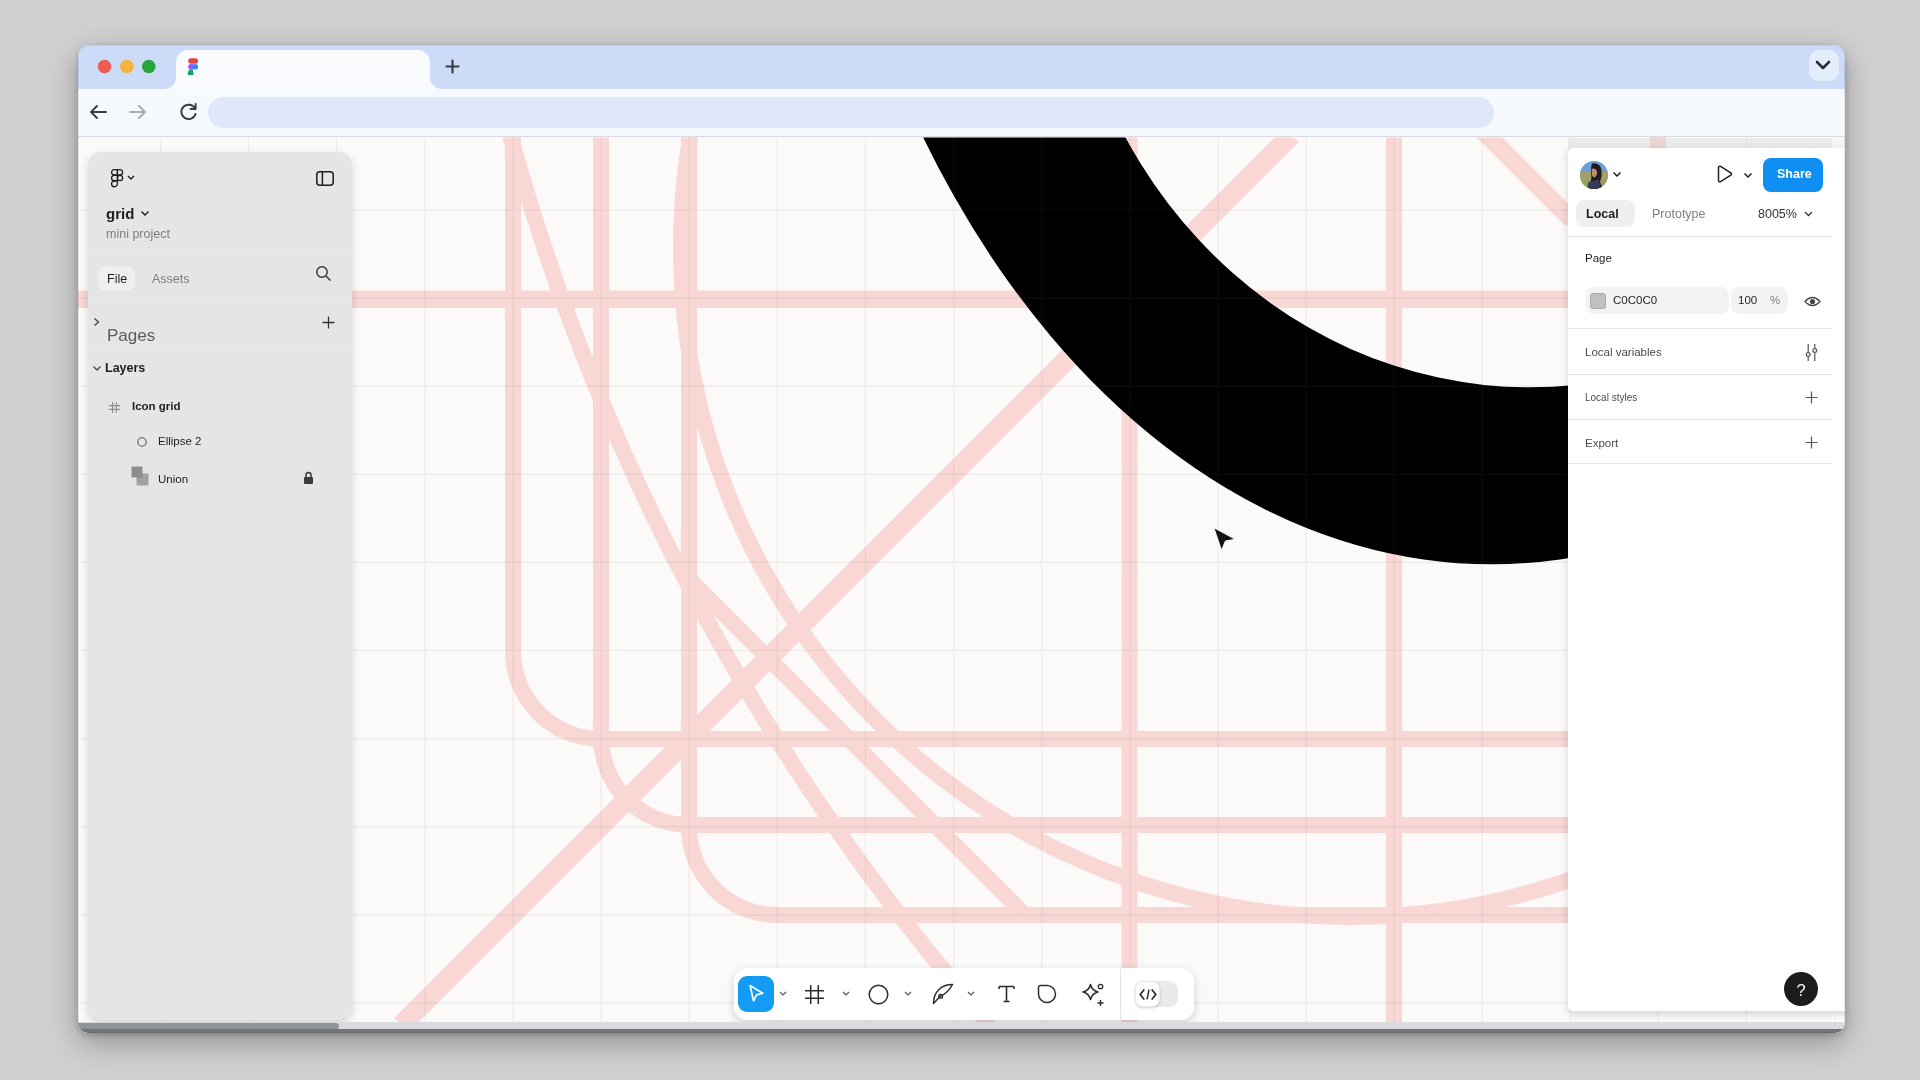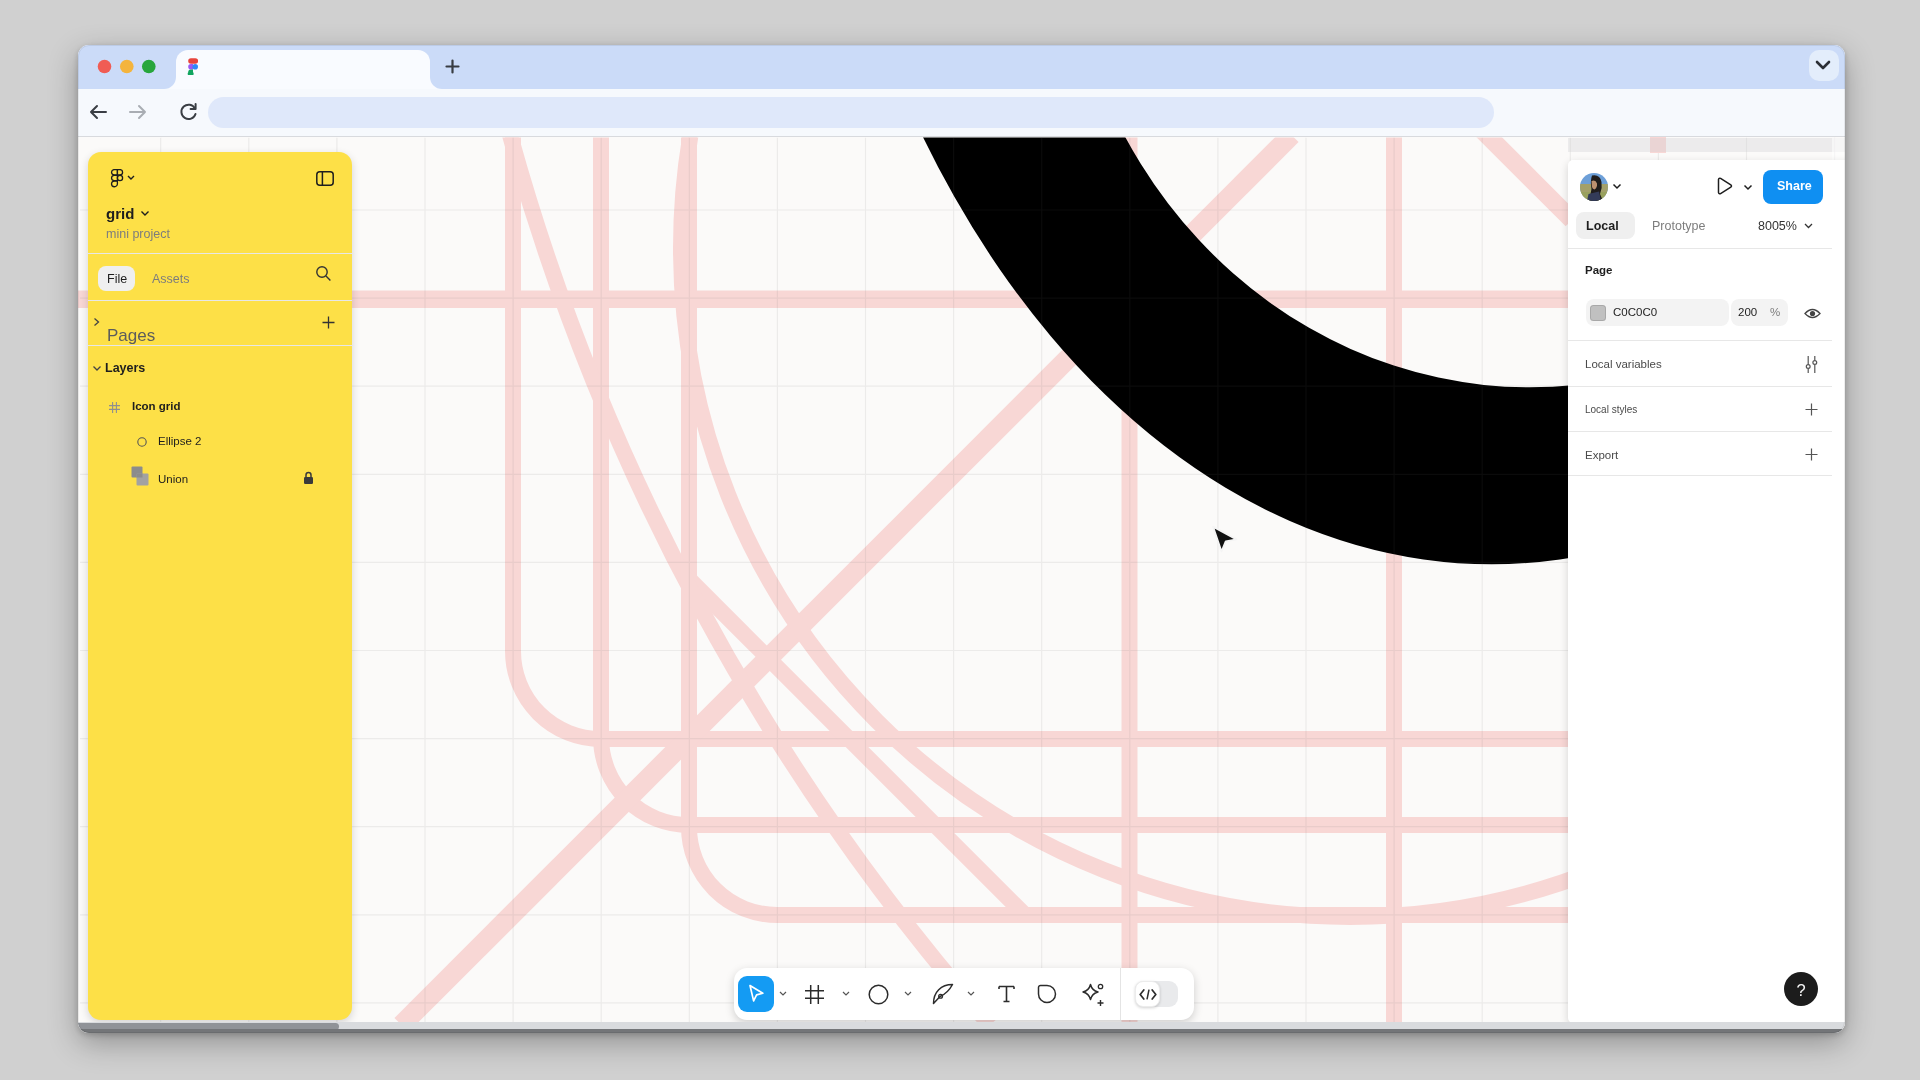--- a/index.html
+++ b/index.html
@@ -93,21 +93,21 @@
   <svg class="abs" style="left:1650px;top:137px" width="17" height="16">
         <rect width="16" height="16" fill="#f8d7d5"></rect>
       </svg>
 
   <div class="abs" style="left:1568px;top:137.5px;width:277px;height:14.5px;background:rgba(205,206,210,.33)"></div>
 
   <div class="abs" style="left:1832px;top:137.5px;width:13px;height:885px;background:rgba(255,255,255,.55)"></div>
   <div class="abs" style="left:1833px;top:278px;width:12px;height:210px;background:#7e8083;border-radius:4px"></div>
   <div class="abs" style="left:1837.5px;top:560px;width:5px;height:437px;background:#c6c6c8;border-radius:3px"></div>
 
-  <div class="abs" style="left:88px;top:152px;width:264px;height:868px;background:#fde047;border-radius:13px;box-shadow:0 3px 9px rgba(0,0,0,.16)">
+  <div class="abs" style="left:88px;top:152px;width:264px;height:868px;background:#e5e5e5;border-radius:13px;box-shadow:0 3px 9px rgba(0,0,0,.16)">
 
     <svg class="abs" style="left:20px;top:17px" width="28" height="20" viewBox="0 0 28 20">
       <g stroke="#1e1e1e" stroke-width="1.3" fill="none">
         <path d="M3.5 3.2 a2.9 2.9 0 0 1 2.9 -2.6 h3 v5.2 h-3 a2.9 2.9 0 0 1 -2.9 -2.6z"></path>
         <path d="M9.4 0.6 h2.6 a2.6 2.6 0 0 1 0 5.2 h-2.6z"></path>
         <path d="M3.5 9 a2.9 2.9 0 0 1 2.9 -2.6 h3 v5.2 h-3 a2.9 2.9 0 0 1 -2.9 -2.6z"></path>
         <circle cx="12" cy="9" r="2.6"></circle>
         <path d="M3.5 14.8 a2.9 2.9 0 0 1 2.9 -2.6 h3 v2.6 a2.9 2.9 0 1 1 -5.9 0z"></path>
       </g>
       <path d="M22 8 l3 3 l3 -3" stroke="#1e1e1e" stroke-width="1.4" fill="none" transform="translate(-2,-1)"></path>
@@ -161,21 +161,21 @@
       <rect x="5.5" y="7.5" width="12" height="12" rx="1" fill="#a2a2a2"></rect>
       <rect x="5.5" y="7.5" width="6" height="4" fill="#8c8c8c"></rect>
     </svg>
     <div class="txt" style="left:70px;top:321px;font-size:11.5px;color:#1e1e1e">Union</div>
     <svg class="abs" style="left:215px;top:319px" width="11" height="14" viewBox="0 0 11 14">
       <rect x="1" y="6" width="9" height="7" rx="1.2" fill="#3a3a3a"></rect>
       <path d="M3 6 V4 a2.5 2.5 0 0 1 5 0 V6" stroke="#3a3a3a" stroke-width="1.5" fill="none"></path>
     </svg>
   </div>
 
-  <div class="abs" style="left:1568px;top:160px;width:291px;height:863px;background:#fff;border-radius:5px;box-shadow:0 3px 9px rgba(0,0,0,.16)">
+  <div class="abs" style="left:1568px;top:148px;width:291px;height:863px;background:#fff;border-radius:5px;box-shadow:0 3px 9px rgba(0,0,0,.16)">
 
     <svg class="abs" style="left:12px;top:13px" width="28" height="28" viewBox="0 0 28 28">
       <defs>
             <clipPath id="av">
               <circle cx="14" cy="14" r="14"></circle>
             </clipPath>
           </defs>
       <g clip-path="url(#av)">
         <rect width="28" height="28" fill="#6d9fd8"></rect>
         <rect y="11" width="28" height="17" fill="#a3a06a"></rect>
@@ -201,26 +201,26 @@
 
     <div class="abs" style="left:8px;top:52px;width:59px;height:27px;background:#efefef;border-radius:8px"></div>
     <div class="txt" style="left:18px;top:59px;font-size:12.5px;font-weight:700;color:#1e1e1e">Local</div>
     <div class="txt" style="left:84px;top:59px;font-size:12.5px;color:#7d7d7d">Prototype</div>
     <div class="txt" style="left:190px;top:59px;font-size:12.5px;color:#333">8005%</div>
     <svg class="abs" style="left:236px;top:63px" width="9" height="6" viewBox="0 0 9 6">
       <path d="M1 1 L4.5 4.5 L8 1" stroke="#333" stroke-width="1.3" fill="none"></path>
     </svg>
     <div class="abs" style="left:0;top:87.5px;width:264px;height:1px;background:#e7e7e7"></div>
 
-    <div class="txt" style="left:17px;top:104px;font-size:11.5px;font-weight:700;color:#1e1e1e">Page</div>
+    <div class="txt" style="left:17px;top:104px;font-size:11.5px;font-weight:400;color:#1e1e1e">Page</div>
     <div class="abs" style="left:18px;top:138.5px;width:143px;height:27px;background:#f3f3f3;border-radius:8px"></div>
     <div class="abs" style="left:22px;top:144.5px;width:16px;height:16px;background:#c0c0c0;border-radius:3.5px;box-shadow:inset 0 0 0 1px rgba(0,0,0,.12)"></div>
     <div class="txt" style="left:45px;top:145.5px;font-size:11.5px;color:#1e1e1e">C0C0C0</div>
     <div class="abs" style="left:163px;top:138.5px;width:57px;height:27px;background:#f3f3f3;border-radius:8px"></div>
-    <div class="txt" style="left:170px;top:145.5px;font-size:11.5px;color:#1e1e1e">200</div>
+    <div class="txt" style="left:170px;top:145.5px;font-size:11.5px;color:#1e1e1e">100</div>
     <div class="txt" style="left:202px;top:145.5px;font-size:11.5px;color:#7d7d7d">%</div>
     <svg class="abs" style="left:236px;top:147px" width="17" height="13" viewBox="0 0 17 13">
       <path d="M1 6.5 Q8.5 -1.5 16 6.5 Q8.5 14.5 1 6.5 Z" stroke="#444" stroke-width="1.3" fill="none"></path>
       <circle cx="8.5" cy="6.5" r="2.6" fill="#444"></circle>
     </svg>
     <div class="abs" style="left:0;top:179.5px;width:264px;height:1px;background:#e7e7e7"></div>
     <div class="txt" style="left:17px;top:198px;font-size:11.5px;color:#4a4a4a">Local variables</div>
     <svg class="abs" style="left:237px;top:196px" width="13" height="17" viewBox="0 0 13 17">
       <g stroke="#555" stroke-width="1.2" fill="none">
         <path d="M3.2 0 V8.5 M3.2 12.5 V17 M9.8 0 V4.5 M9.8 8.5 V17"></path>

